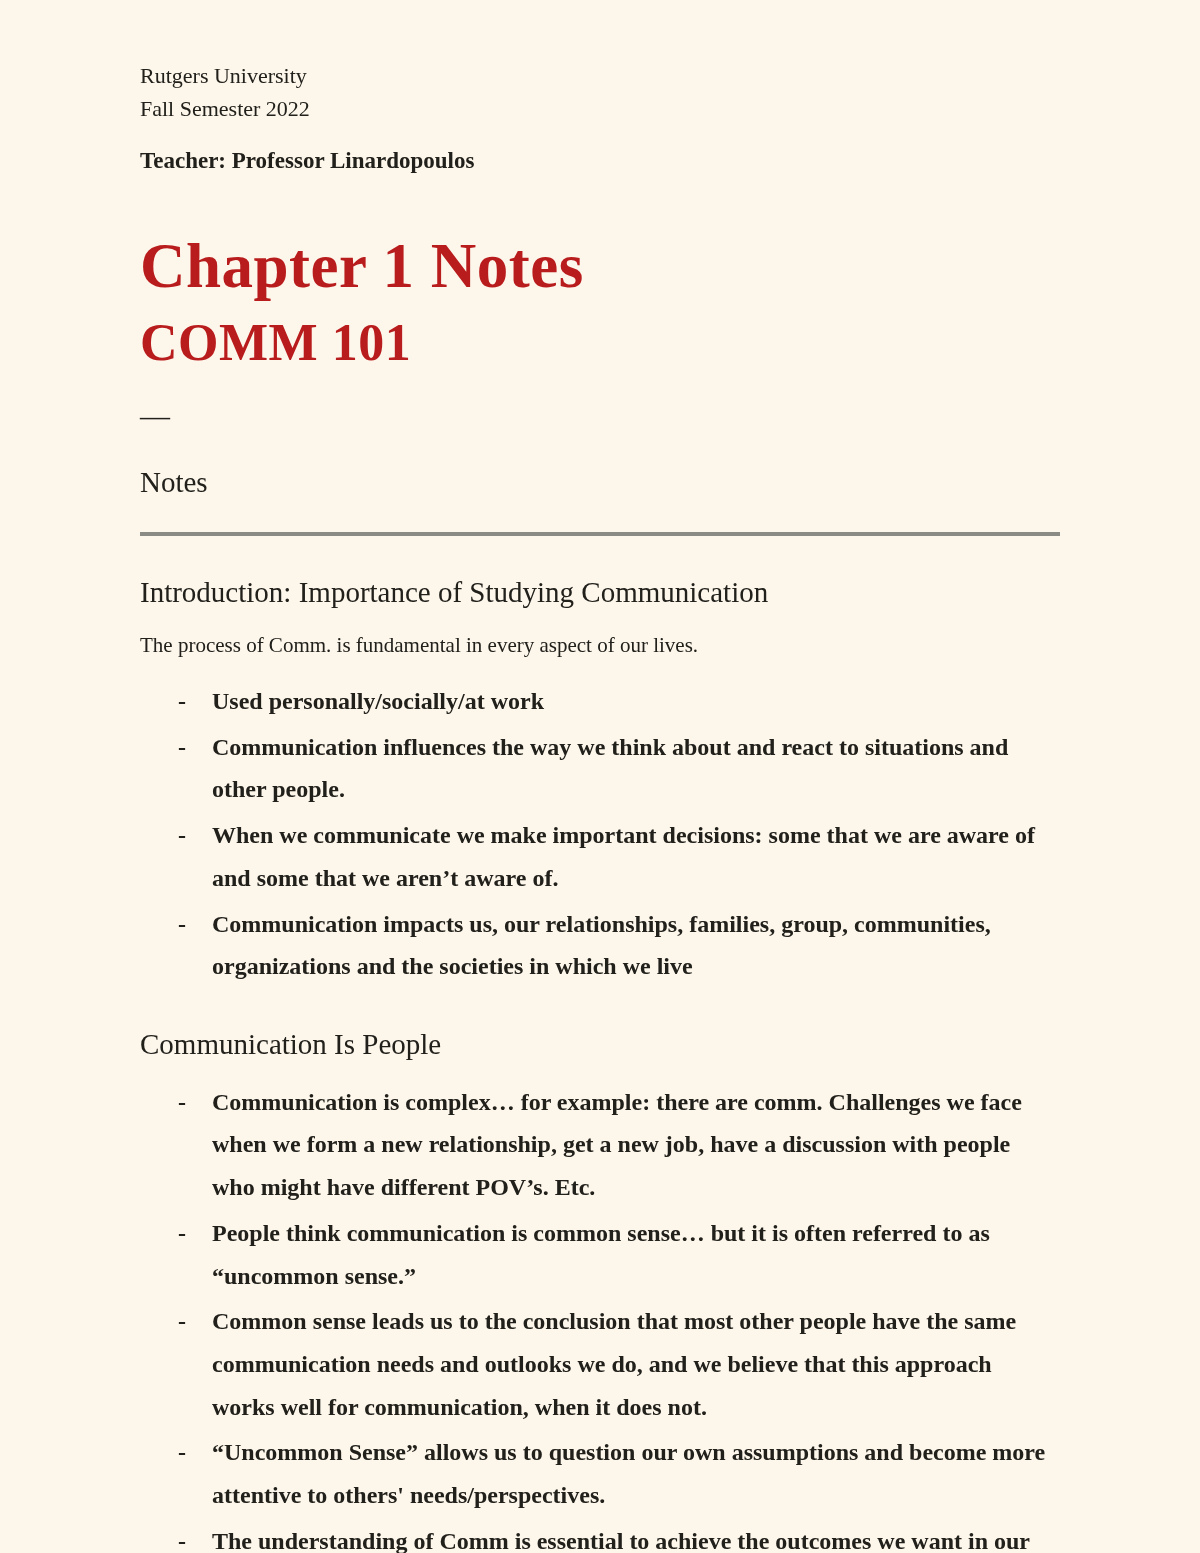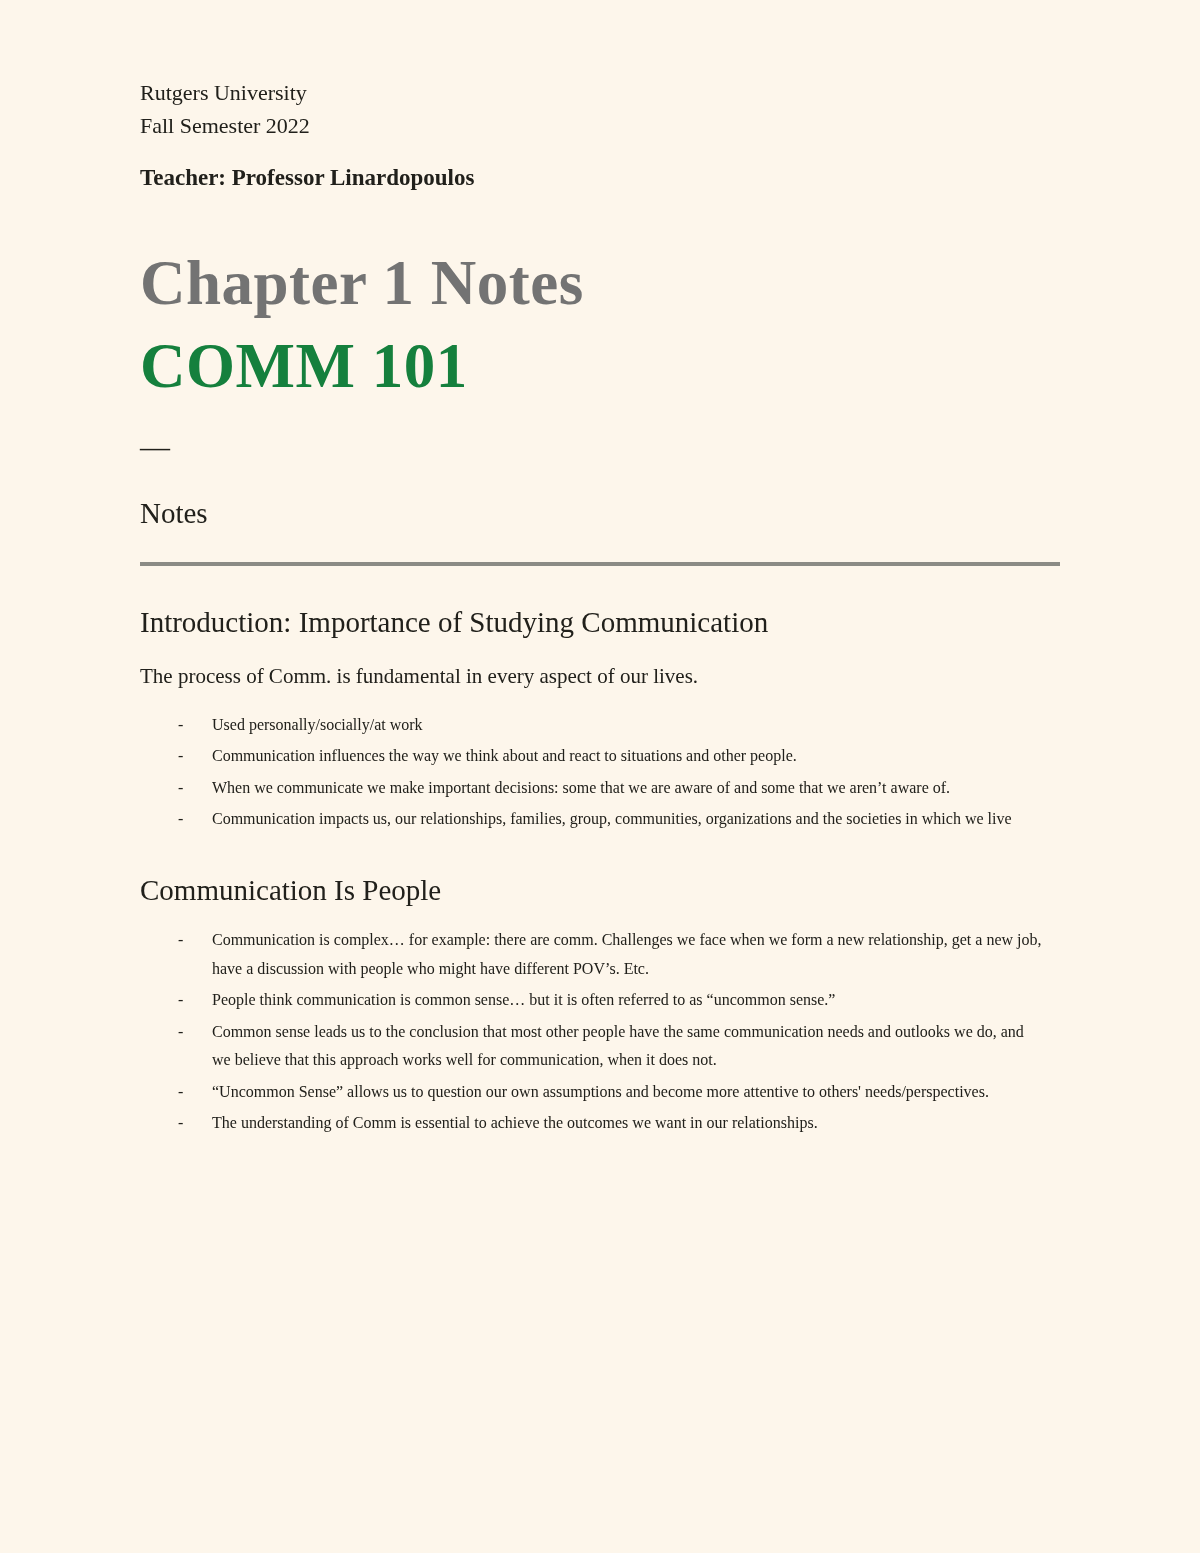--- a/index.html
+++ b/index.html
@@ -11,48 +11,48 @@
     background: #FDF6EB;
     font-family: "Liberation Serif", "DejaVu Serif", serif;
     color: #21201B;
   }
   .page {
     width: 1200px;
     height: 1553px;
     background: #FDF6EB;
     overflow: hidden;
     box-sizing: border-box;
-    padding: 76px 140px 0 140px;
+    padding: 59px 140px 0 140px;
   }
   .content {
     width: 920px;
   }
   .meta-line {
     font-size: 22px;
     line-height: 1.5;
     margin: 0;
   }
   .teacher-line {
     font-size: 23px;
     font-weight: 700;
     margin: 20px 0 0 0;
     line-height: 1.4;
   }
   .chapter-title {
     font-size: 63px;
     font-weight: 700;
-    color: #737373;
+    color: #b91c1c;
     margin: 50px 0 0 0;
     line-height: 1.25;
     letter-spacing: 0.5px;
   }
   .course-title {
-    font-size: 63px;
+    font-size: 52px;
     font-weight: 700;
-    color: #15803d;
+    color: #b91c1c;
     margin: 4px 0 4px 0;
     line-height: 1.25;
     letter-spacing: 0.5px;
   }
   .divider-dash {
     font-size: 30px;
     font-weight: 400;
     margin: 26px 0 0 0;
     line-height: 1;
   }
@@ -80,24 +80,25 @@
     margin: 16px 0 0 0;
     line-height: 1.7;
   }
   ul.bullet-list {
     list-style: none;
     margin: 16px 0 0 0;
     padding: 0 0 0 38px;
   }
   ul.bullet-list li {
     position: relative;
-    font-size: 16px;
+    font-size: 24px;
     line-height: 1.78;
     padding-left: 34px;
     margin: 0 14px 3px 0;
+    font-weight: bold;
   }
   ul.bullet-list li::before {
     content: "-";
     position: absolute;
     left: 0;
     top: 0;
   }
 </style>
 </head>
 <body>

